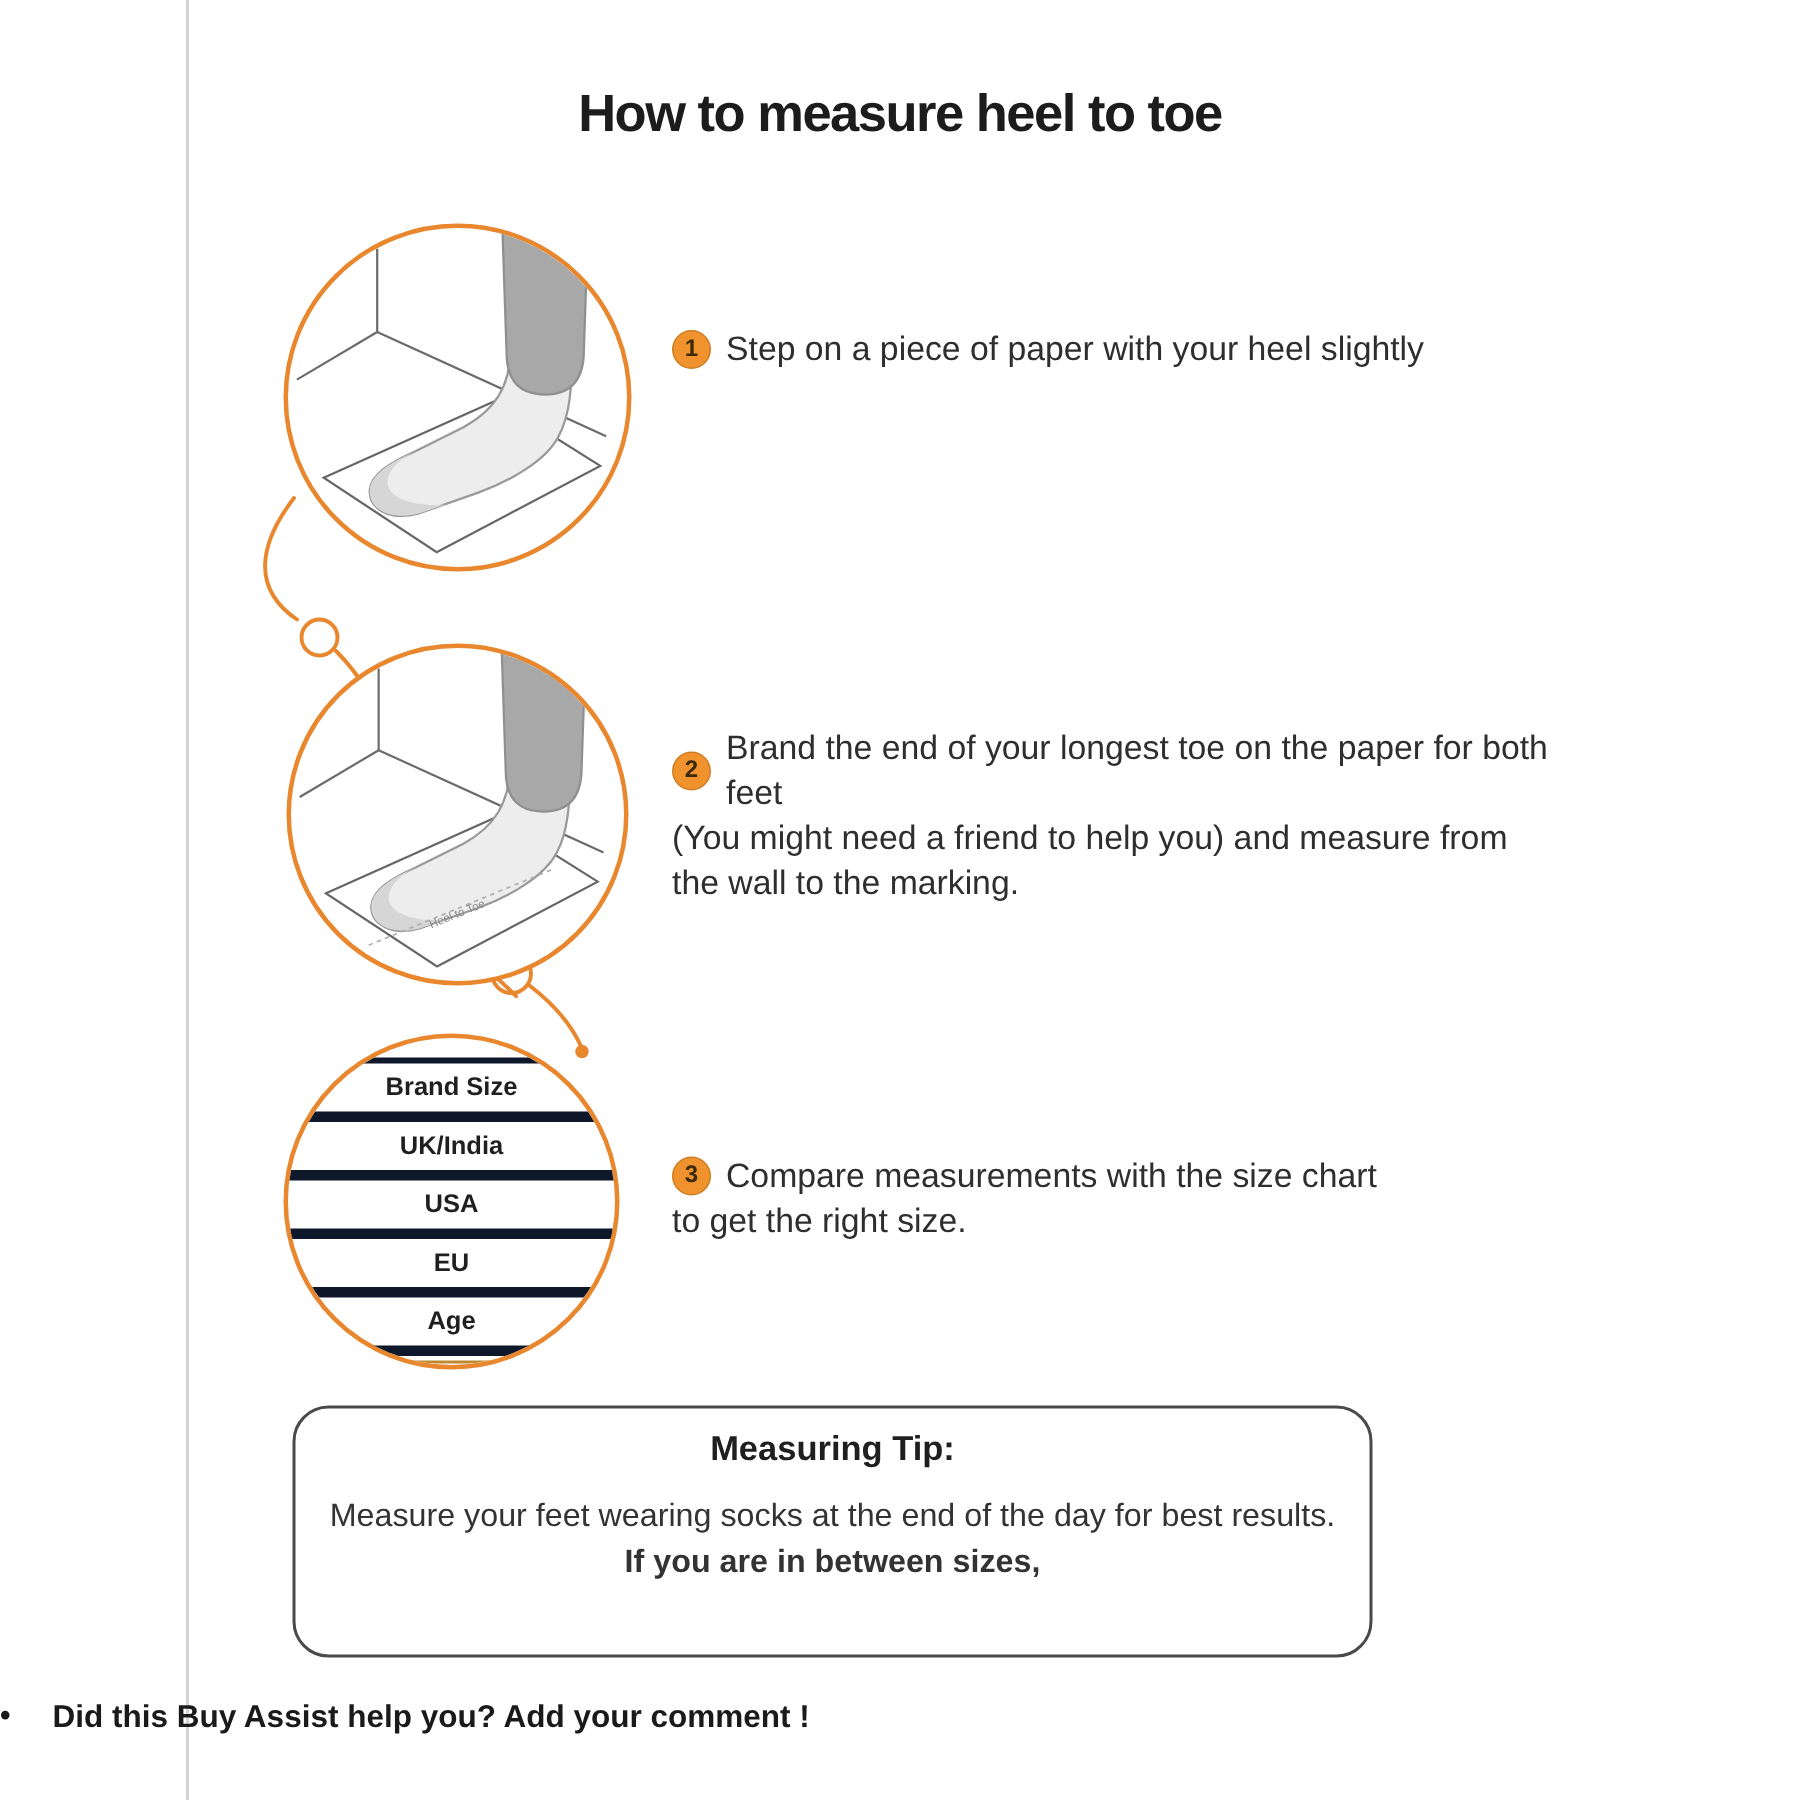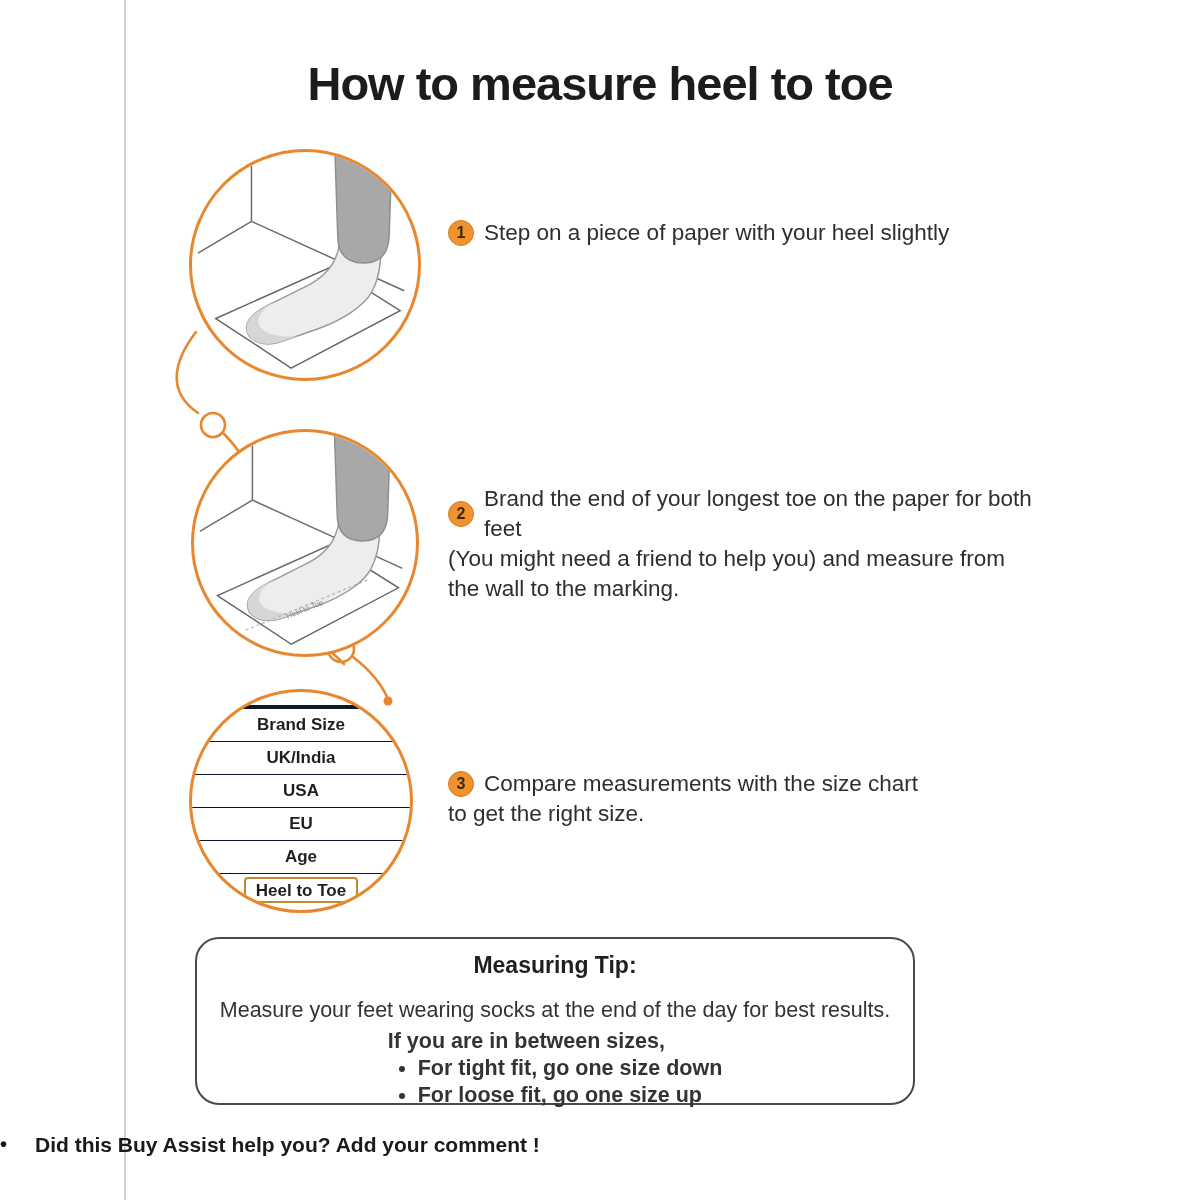--- a/index.html
+++ b/index.html
@@ -1,39 +1,39 @@
 <!DOCTYPE html>
 <html><head>
 <meta charset="utf-8">
 <style>
   html,body{margin:0;padding:0;background:#fff;}
   #page{position:relative;width:1200px;height:1200px;background:#ffffff;overflow:hidden;
         font-family:"Liberation Sans",sans-serif;color:#2d2d2d;}
   .edge-line{position:absolute;left:124px;top:0;width:2px;height:1200px;background:#d4d4d4;}
   .title{position:absolute;left:0;right:0;top:56px;text-align:center;
-         font-size:47px;font-weight:bold;letter-spacing:-1px;color:#1c1c1c;}
+         font-size:35px;font-weight:bold;letter-spacing:-1px;color:#1c1c1c;}
   .circle{position:absolute;border:3px solid #E8872E;border-radius:50%;overflow:hidden;background:#fff;box-sizing:border-box;}
   #circle1{left:189px;top:149px;width:232px;height:232px;}
   #circle2{left:191px;top:429px;width:228px;height:228px;}
   #circle3{left:189px;top:689px;width:224px;height:224px;}
   .circle svg{display:block;width:100%;height:100%;}
   #connector-layer{position:absolute;left:0;top:0;width:1200px;height:1200px;pointer-events:none;}
   .step{position:absolute;font-size:22.5px;line-height:1.34;color:#2e2e2e;}
   .step .line{display:block;}
   .step .first{display:flex;align-items:center;}
   .badge{display:inline-block;flex:0 0 auto;width:26px;height:26px;border-radius:50%;
          background:#F0932E;border:1.5px solid #cf7d22;box-sizing:border-box;
          color:#3a2a08;font-weight:bold;font-size:16px;line-height:23px;text-align:center;
          margin-right:10px;}
   #step1{left:448px;top:218px;width:560px;}
   #step2{left:448px;top:484px;width:620px;}
   #step3{left:448px;top:769px;width:540px;}
   .chart-rows{padding-top:13px;}
   .chart-row{height:32px;line-height:32px;text-align:center;font-size:17px;font-weight:bold;
-             color:#1f1f1f;border-top:1px solid #0f172a;}
+             color:#1f1f1f;border-top:7px solid #0f172a;}
   .chart-row:first-child{border-top:4px solid #0f172a;}
   .hl-cell{display:inline-block;border:2px solid #bd8a2e;border-radius:4px;padding:0 10px;
            line-height:24px;height:26px;box-sizing:border-box;margin-top:3px;}
   .tip-box{position:absolute;left:195px;top:937px;width:720px;height:168px;box-sizing:border-box;
            border:2px solid #4a4a4a;border-radius:24px;text-align:center;background:#fff;}
   .tip-title{margin-top:13px;font-size:23px;font-weight:bold;color:#1f1f1f;}
   .tip-line1{margin-top:19px;font-size:21.5px;color:#333;}
   .tip-group{display:inline-block;text-align:left;margin-top:6px;font-size:21.5px;color:#333;font-weight:bold;}
   .tip-group ul{margin:2px 0 0 0;padding-left:30px;}
   .tip-group li{margin-top:2px;}
@@ -133,24 +133,20 @@
       <span>Compare measurements with the size chart</span>
     </div>
     <span class="line">to get the right size.</span>
   </div>
 
   <div class="tip-box">
     <div class="tip-title">Measuring Tip:</div>
     <div class="tip-line1">Measure your feet wearing socks at the end of the day for best results.</div>
     <div class="tip-group">
       <div>If you are in between sizes,</div>
-      <ul>
-        <li>For tight fit, go one size down</li>
-        <li>For loose fit, go one size up</li>
-      </ul>
     </div>
   </div>
 
   <div class="footer">
     <span class="dot">•</span><span>Did this Buy Assist help you? Add your comment !</span>
   </div>
 
 </div>
 
 </body></html>

